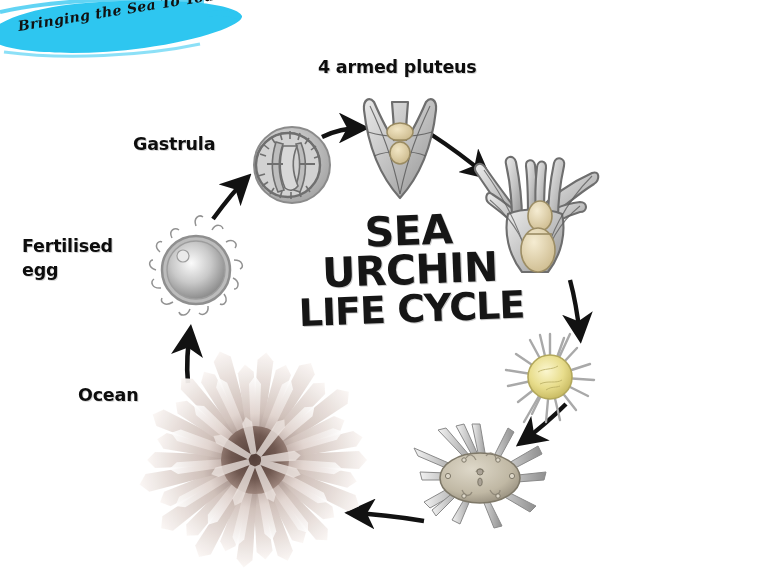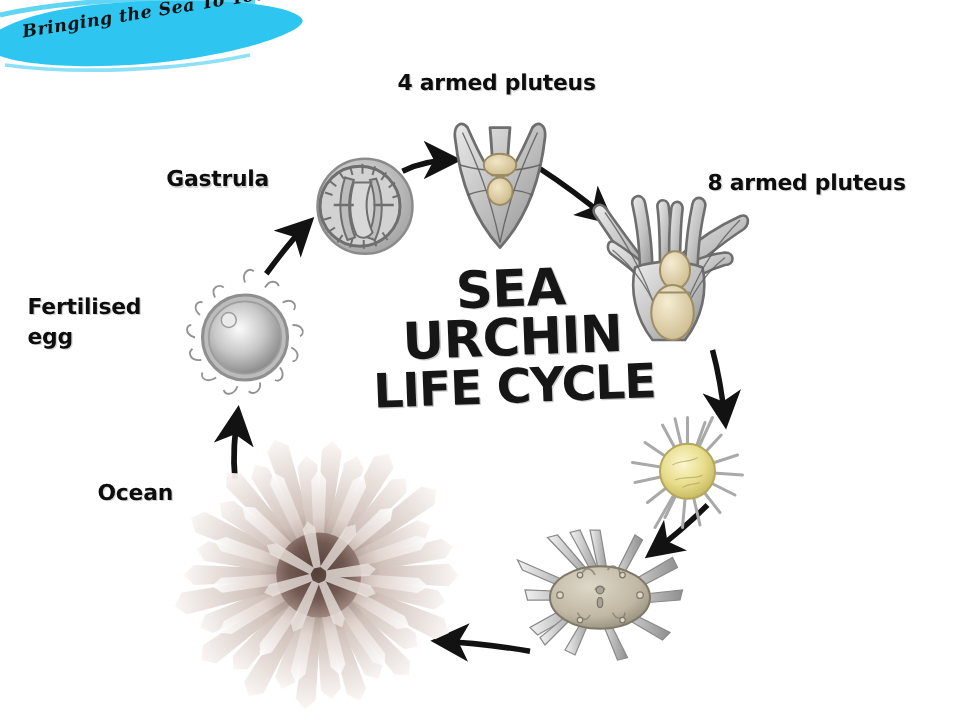--- a/index.html
+++ b/index.html
@@ -508,20 +508,19 @@
   </svg>
 
   <div class="title">
     <span class="t1">SEA</span>
     <span class="t2">URCHIN</span>
     <span class="t3">LIFE CYCLE</span>
   </div>
 
   <div class="lbl l-four">4 armed pluteus</div>
   <div class="lbl l-gast">Gastrula</div>
-  <div class="lbl l-eight">8 armed pluteus</div>
   <div class="lbl l-adult">Ocean</div>
   <div class="lbl l-fert c">
     <span>Fertilised</span><br>
     <span>egg</span>
   </div>
 
 </div>
 
 </body></html>

